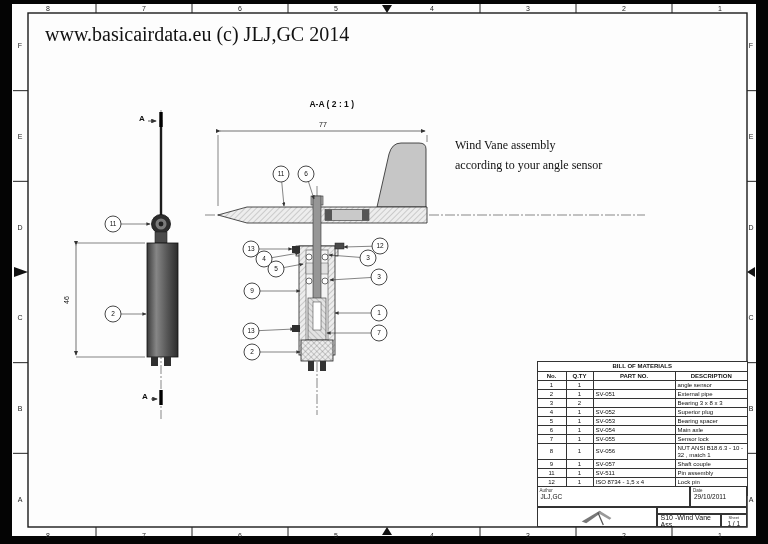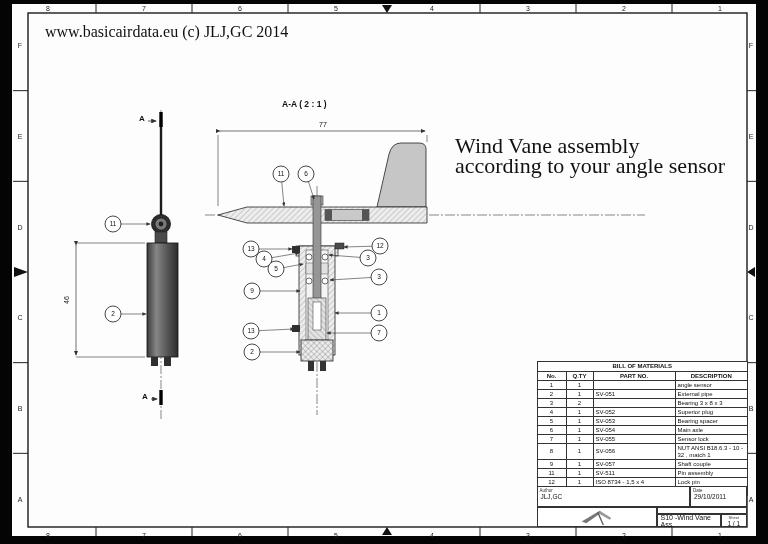--- a/index.html
+++ b/index.html
@@ -2,24 +2,24 @@
 <html><head>
 <meta charset="utf-8">
 <style>
   html,body{margin:0;padding:0;background:#000;}
   .stage{position:relative;width:768px;height:544px;background:#040404;overflow:hidden;
          font-family:"Liberation Sans",sans-serif;color:#1a1a1a;}
   .sheet{position:absolute;left:12px;top:4px;width:744px;height:532px;background:#fdfdfd;}
   svg.draw{position:absolute;left:0;top:0;width:768px;height:544px;}
   .ref{position:absolute;font-size:7px;color:#222;transform:translate(-50%,-50%);line-height:1;}
   .hdr{position:absolute;left:45px;top:23px;font-family:"Liberation Serif",serif;
-       font-size:16px;color:#111;white-space:nowrap;}
+       font-size:20px;color:#111;white-space:nowrap;}
   .anno{position:absolute;left:455px;top:136px;font-family:"Liberation Serif",serif;
-        font-size:22px;line-height:19.5px;color:#111;}
-  .sec-title{position:absolute;left:282px;top:99px;width:72px;text-align:left;
+        font-size:12px;line-height:19.5px;color:#111;}
+  .sec-title{position:absolute;left:282px;top:99px;width:72px;text-align:right;
              font-size:8.5px;font-weight:bold;color:#111;white-space:nowrap;}
   
   .bom{position:absolute;left:536.5px;top:361px;width:210.5px;border-collapse:collapse;
        table-layout:fixed;background:#fff;font-size:6px;line-height:7px;color:#111;}
   .bom td,.bom th{border:0.5px solid #333;padding:0.5px 2px;overflow:hidden;}
   .bom th{font-weight:bold;text-align:center;padding:1px 0;}
   .bom .c{text-align:center;}
   
   .tb{position:absolute;background:#fff;border:0.5px solid #333;box-sizing:border-box;}
   .tb .lab{font-size:4.5px;line-height:5px;color:#333;padding:1px 0 0 2px;}

